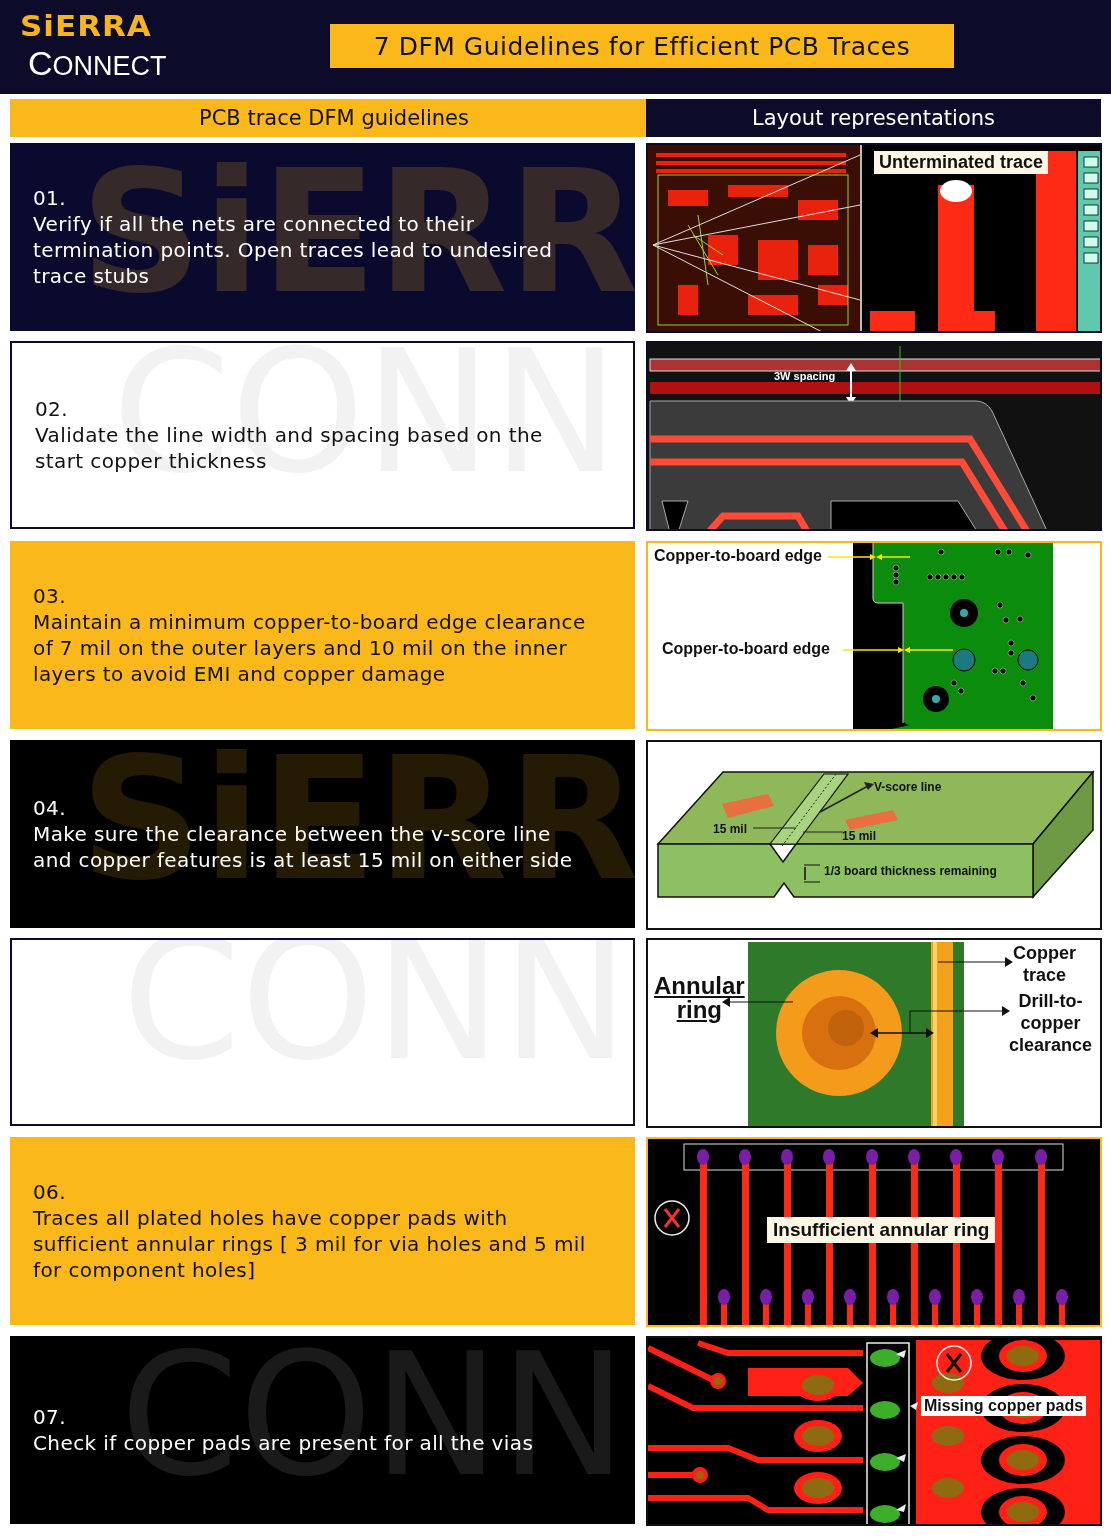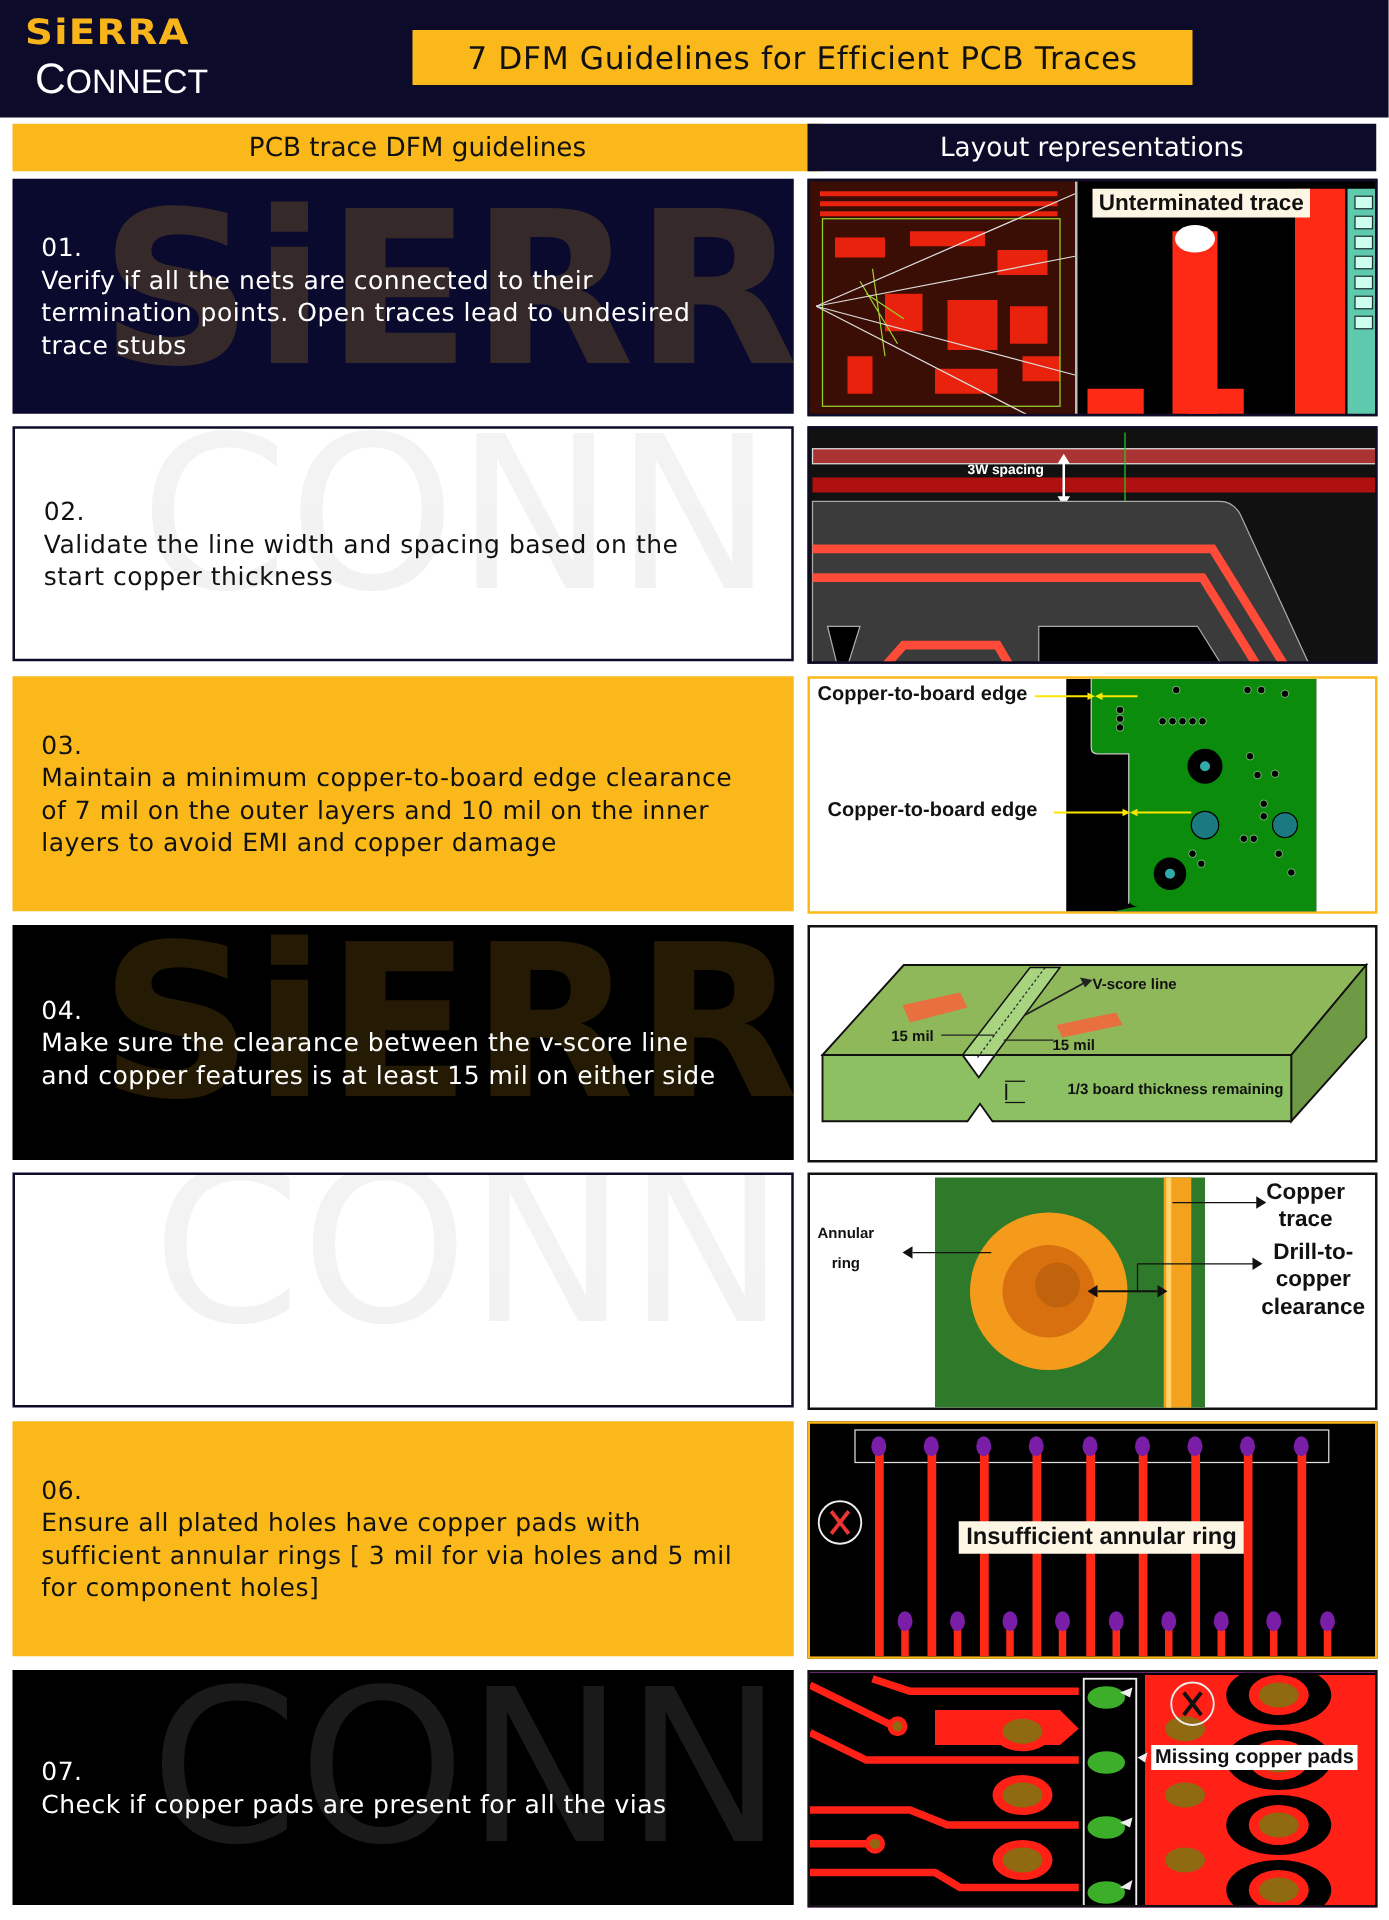--- a/index.html
+++ b/index.html
@@ -94,21 +94,21 @@
   </div>
 </div>
 
 <div class="row white" style="top:938px;">
   <div class="wm white" style="left:110px; top:-40px; color:#999; opacity:0.12;">CONNECT</div>
 </div>
 
 <div class="row yellow" style="top:1137px;">
   <div class="txt">
     <div>06.</div>
-    <div>Ensure all plated holes have copper pads with</div>
+    <div>Traces all plated holes have copper pads with</div>
     <div>sufficient annular rings [ 3 mil for via holes and 5 mil</div>
     <div>for component holes]</div>
   </div>
 </div>
 
 <div class="row black" style="top:1336px;">
   <div class="wm white" style="left:110px; top:-20px; opacity:0.1;">CONNECT</div>
   <div class="txt">
     <div>07.</div>
     <div>Check if copper pads are present for all the vias</div>
@@ -246,21 +246,21 @@
     <polygon points="216,40 226,42 220,48" fill="#222"></polygon>
     <line x1="105" y1="86" x2="148" y2="86" stroke="#222" stroke-width="1"></line>
     <line x1="155" y1="90" x2="195" y2="90" stroke="#222" stroke-width="1"></line>
     <line x1="156" y1="123" x2="172" y2="123" stroke="#111"></line>
       <line x1="156" y1="140" x2="172" y2="140" stroke="#111"></line>
     <line x1="157" y1="125" x2="157" y2="138" stroke="#111" stroke-width="1.5"></line>
   </svg>
   <div class="lbl" style="left:226px; top:38px; font-size:12px;">V-score line</div>
   <div class="lbl" style="left:65px; top:80px; font-size:12px;">15 mil</div>
   <div class="lbl" style="left:194px; top:87px; font-size:12px;">15 mil</div>
-  <div class="lbl" style="left:176px; top:122px; font-size:12px;margin-left:30px;">1/3 board thickness remaining</div>
+  <div class="lbl" style="left:176px; top:122px; font-size:12px;">1/3 board thickness remaining</div>
 </div>
 
 <div class="panel b-black" style="top:938px; background:#fff;">
   <svg width="456" height="190" viewBox="0 0 456 190">
     <rect x="100" y="2" width="216" height="186" fill="#2f7a2a"></rect>
     <rect x="283" y="2" width="22" height="186" fill="#f4a21e"></rect>
     <rect x="285" y="2" width="4" height="186" fill="#ffd36a"></rect>
     <circle cx="191" cy="93" r="63" fill="#f59b1c"></circle>
     <circle cx="191" cy="93" r="37" fill="#d87010"></circle>
     <circle cx="198" cy="88" r="18" fill="#b2580c" opacity="0.6"></circle>
@@ -268,21 +268,21 @@
     <polygon points="230,88 222,93 230,98" fill="#111"></polygon>
       <polygon points="278,88 286,93 278,98" fill="#111"></polygon>
     <line x1="262" y1="93" x2="262" y2="71" stroke="#111" stroke-width="1"></line>
     <line x1="262" y1="71" x2="355" y2="71" stroke="#111" stroke-width="1"></line>
     <polygon points="354,66 362,71 354,76" fill="#111"></polygon>
     <line x1="290" y1="22" x2="358" y2="22" stroke="#111" stroke-width="1"></line>
     <polygon points="357,17 365,22 357,27" fill="#111"></polygon>
     <line x1="82" y1="62" x2="145" y2="62" stroke="#111" stroke-width="1"></line>
     <polygon points="82,57 74,62 82,67" fill="#111"></polygon>
   </svg>
-  <div class="lbl" style="left:6px; top:34px; font-size:12px; text-align:center; line-height:24px;">
+  <div class="lbl" style="left:6px; top:34px; font-size:24px; text-align:center; line-height:24px;text-decoration:underline;">
     <div>Annular</div>
     <div>ring</div>
   </div>
   <div class="lbl" style="left:365px; top:2px; font-size:18px; text-align:center; line-height:22px;">
     <div>Copper</div>
     <div>trace</div>
   </div>
   <div class="lbl" style="left:361px; top:50px; font-size:18px; text-align:center; line-height:22px;">
     <div>Drill-to-</div>
     <div>copper</div>

